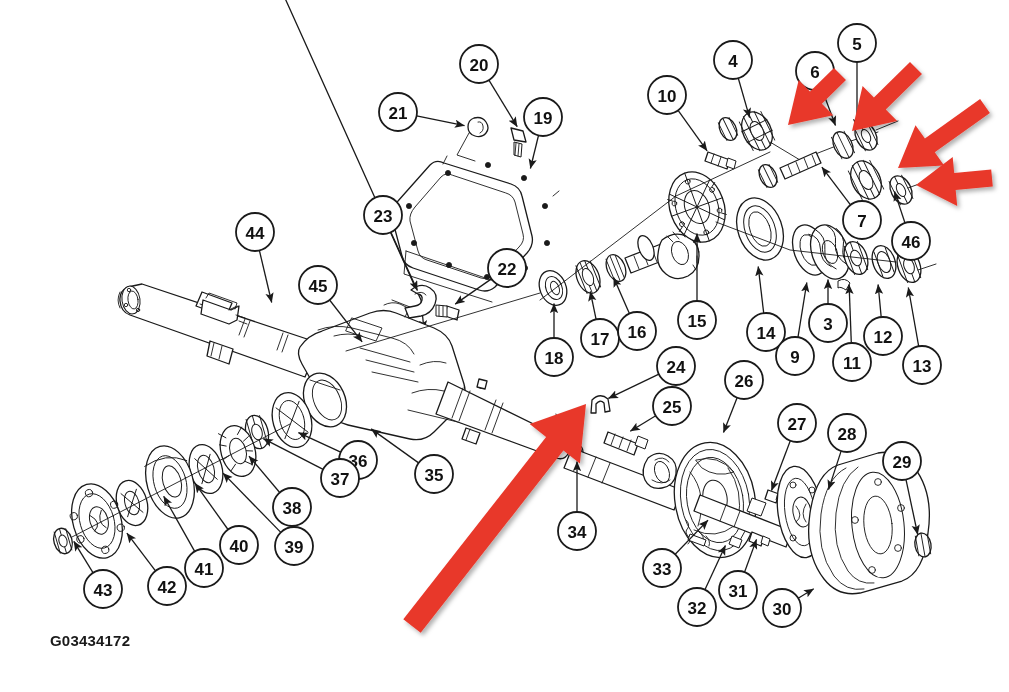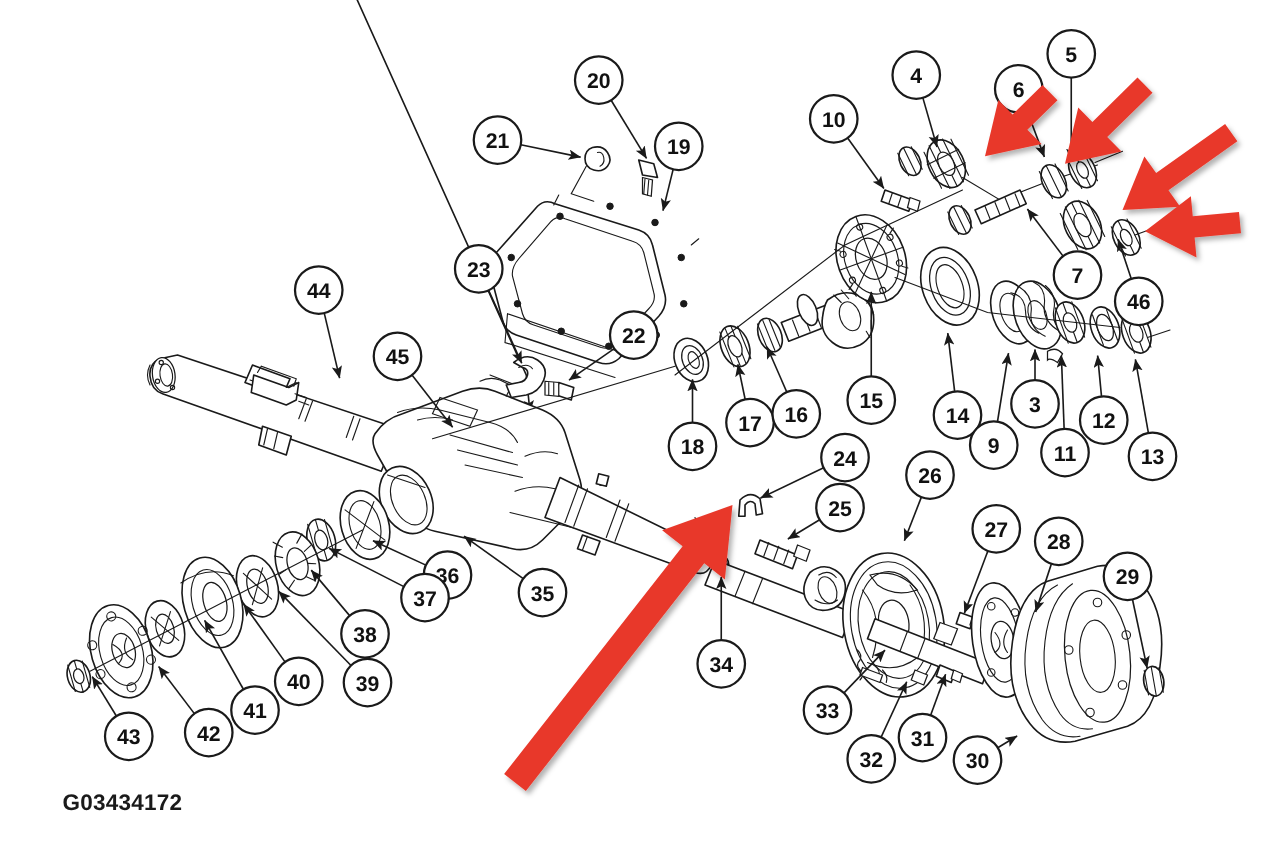--- a/index.html
+++ b/index.html
@@ -6,21 +6,21 @@
   html,body{margin:0;padding:0;background:#ffffff;}
   body{
     font-family:"Liberation Sans", sans-serif;
     width:1009px;height:692px;overflow:hidden;position:relative;
   }
   #stage{position:relative;width:1009px;height:692px;background:#fff;}
   #stage svg{position:absolute;left:0;top:0;}
   .part-id{
     position:absolute;
     font-family:"Liberation Sans", sans-serif;
-    font-size:18px;font-weight:bold;color:#1a1a1a;
+    font-size:15px;font-weight:bold;color:#1a1a1a;
     letter-spacing:.2px;
     white-space:nowrap;
   }
   .callout-num{
     font-family:"Liberation Sans", sans-serif;
     font-size:17px;font-weight:bold;fill:#111111;
     text-anchor:middle;dominant-baseline:central;
   }
 </style>
 </head>

